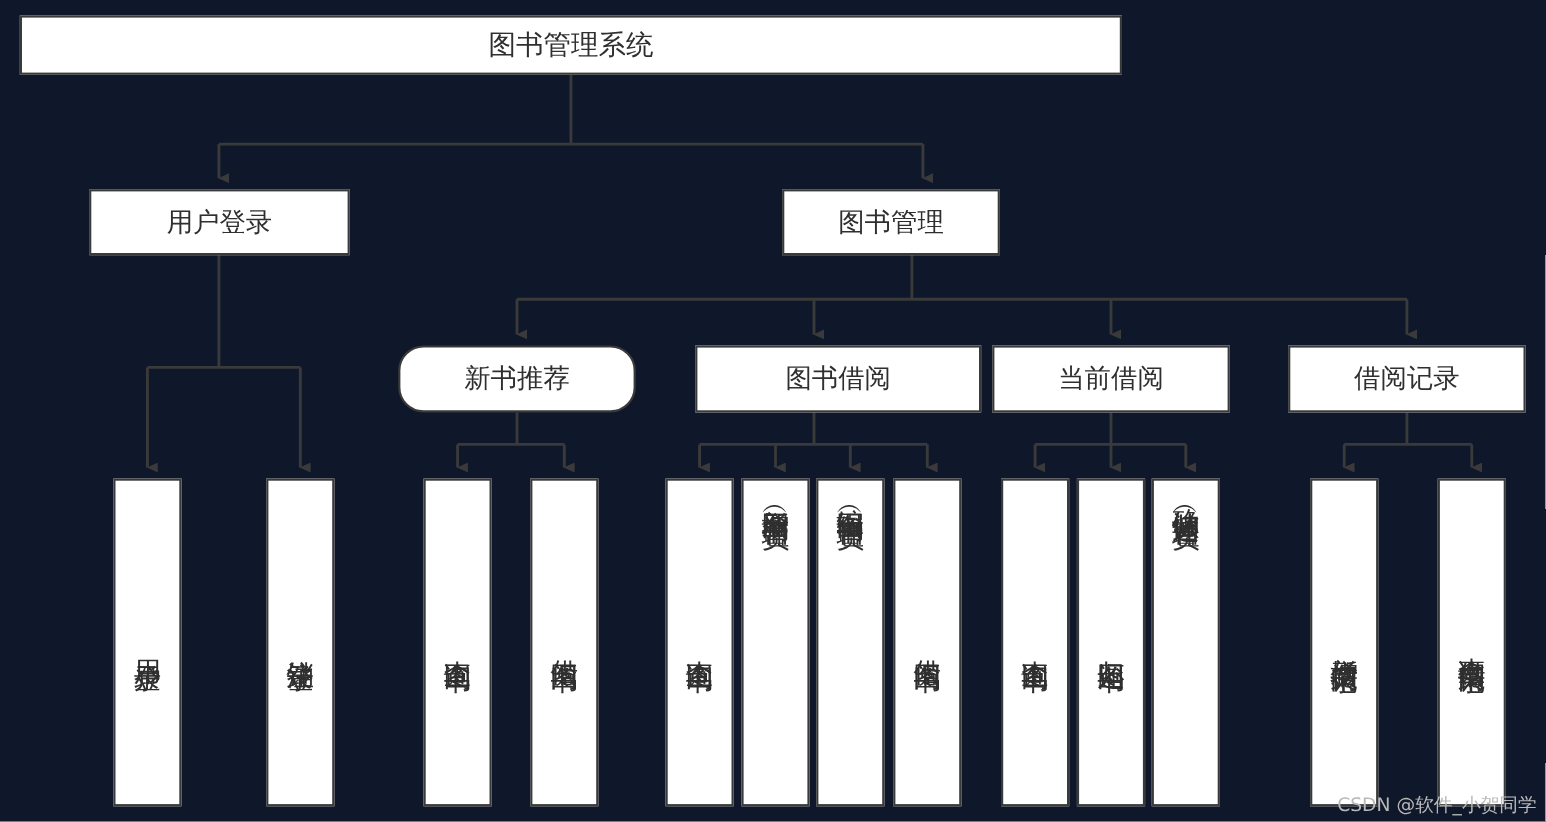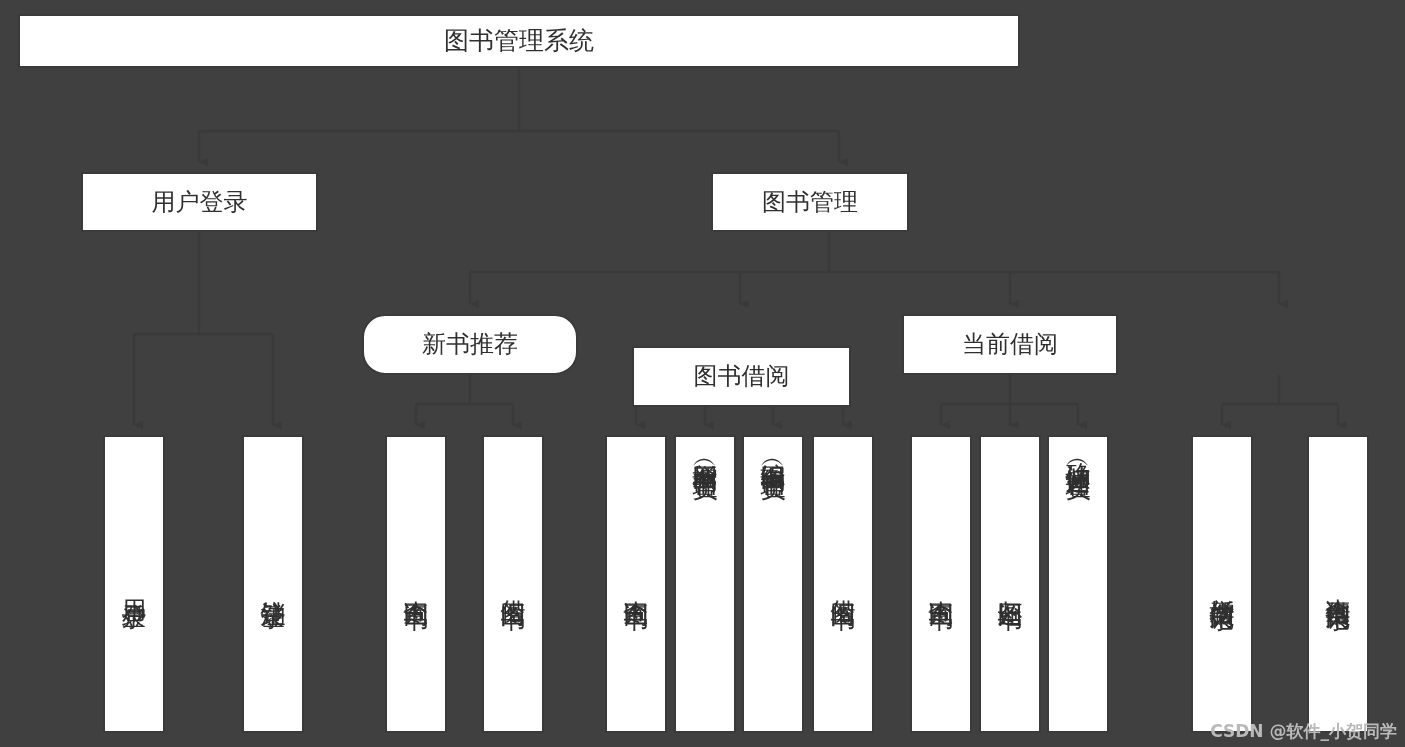--- a/index.html
+++ b/index.html
@@ -4,21 +4,21 @@
 <style>
   html,body{margin:0;padding:0;background:#ffffff;}
   body{
     font-family:"DejaVu Sans","Liberation Sans",sans-serif;
     color:#2b2b2b;
   }
   #canvas{
     position:relative;
     width:1405px;
     height:747px;
-    background:#404040;
+    background:#0f172a;
     overflow:hidden;
   }
   #wires{
     position:absolute;
     left:0;top:0;
     width:1405px;height:747px;
     pointer-events:none;
   }
   .node{
     position:absolute;
@@ -62,21 +62,20 @@
     padding-top:0;
   }
   #watermark{
     position:absolute;
     right:8px;
     bottom:4px;
     font-size:17px;
     color:#b9b9b9;
     z-index:3;
     white-space:nowrap;
-    font-weight:bold;
   }
 </style>
 </head>
 <body>
 
 <div id="canvas">
 
   <svg id="wires" viewBox="0 0 1405 747" xmlns="http://www.w3.org/2000/svg">
     <defs>
       <marker id="arrow" markerWidth="9" markerHeight="10" refX="4.5" refY="9.4" orient="auto" markerUnits="userSpaceOnUse">
@@ -134,26 +133,29 @@
   <div class="node h" style="left:81px;top:172px;width:237px;height:60px;">
     <span class="label">用户登录</span>
   </div>
   <div class="node h" style="left:711px;top:172px;width:198px;height:60px;">
     <span class="label">图书管理</span>
   </div>
 
   <div class="node h" style="left:362px;top:314px;width:216px;height:61px;border-radius:23px;">
     <span class="label">新书推荐</span>
   </div>
-  <div class="node h" style="left:632px;top:314px;width:219px;height:61px;margin-top:32px;">
+  <div class="node h" style="left:632px;top:314px;width:260px;height:61px;">
     <span class="label">图书借阅</span>
   </div>
   <div class="node h" style="left:902px;top:314px;width:216px;height:61px;">
     <span class="label">当前借阅</span>
   </div>
+  <div class="node h" style="left:1171px;top:314px;width:216px;height:61px;">
+    <span class="label">借阅记录</span>
+  </div>
 
   <div class="node v mid" style="left:103px;top:435px;width:62px;height:298px;">
     <span class="label">用户登录</span>
   </div>
   <div class="node v mid" style="left:242px;top:435px;width:62px;height:298px;">
     <span class="label">注销登录</span>
   </div>
 
   <div class="node v mid" style="left:385px;top:435px;width:62px;height:298px;">
     <span class="label">查询图书</span>

